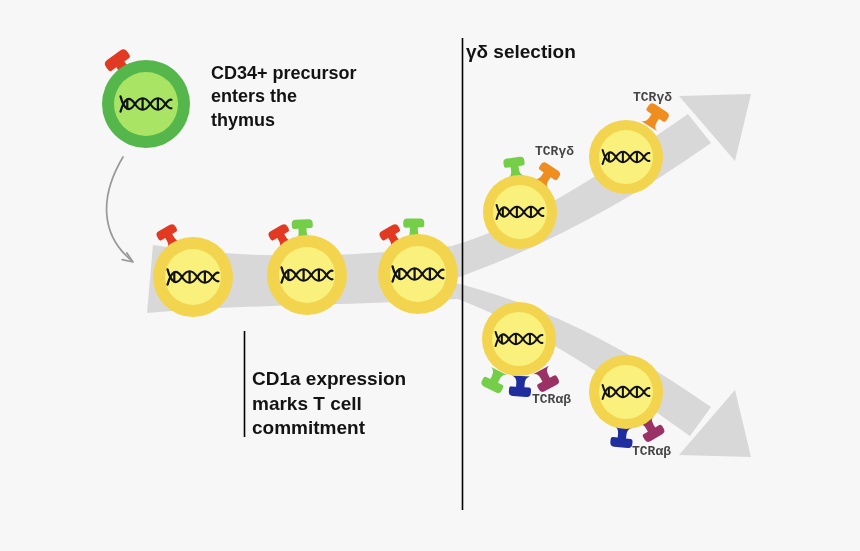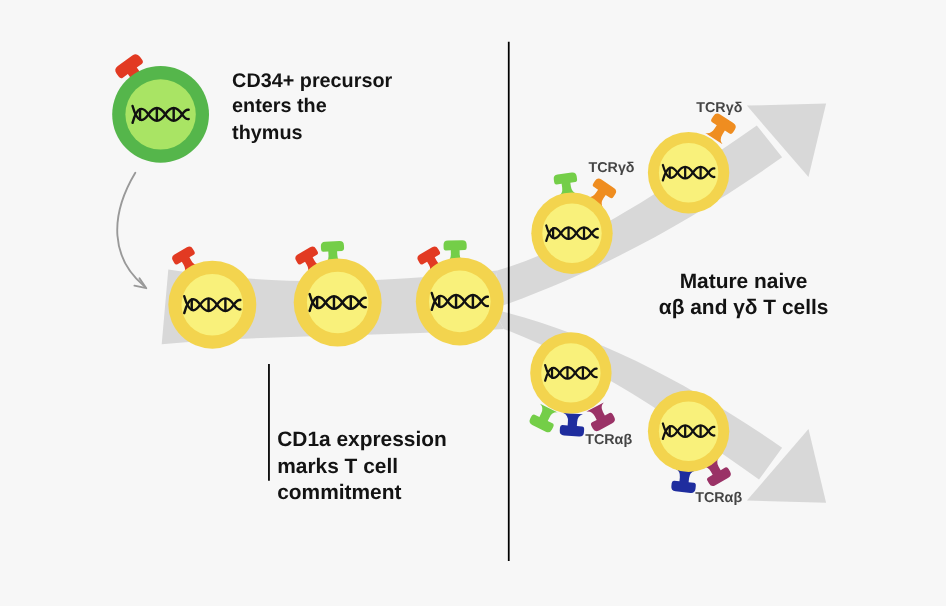--- a/index.html
+++ b/index.html
@@ -24,21 +24,21 @@
   .dna{color:var(--dna,#111);}
   .label{
     position:absolute;font-weight:bold;color:var(--text_primary,#111);
     white-space:pre-line;line-height:1.3;
   }
   .label-lg{font-size:19px;}
   .label-md{font-size:18px;}
   .label-center{text-align:center;}
   .receptor-label{
     position:absolute;font-weight:bold;font-size:13px;
-    color:var(--text_receptor,#454545);white-space:nowrap;
+    color:var(--text_receptor,#454545);white-space:nowrap;font-family:Liberation Mono, monospace;
   }
 </style>
 </head>
 <body>
 
 <div class="stage">
 
   <svg width="860" height="551" viewBox="0 0 860 551">
     <defs>
       <path id="pin-shape" fill="currentColor" d="M-8.5 0 Q-4 -1.5 -4 -7 L-4 -10.5 L-8.5 -10.5 Q-10.5 -10.5 -10.5 -13 L-10.5 -15.5 Q-10.5 -19.5 -6.5 -19.5 L6.5 -19.5 Q10.5 -19.5 10.5 -15.5 L10.5 -13 Q10.5 -10.5 8.5 -10.5 L4 -10.5 L4 -7 Q4 -1.5 8.5 0 Z"></path>
@@ -125,28 +125,27 @@
     </g>
 
     <line class="divider" x1="462.5" y1="38" x2="462.5" y2="510"></line>
     <line class="divider" x1="244.5" y1="331" x2="244.5" y2="437"></line>
   </svg>
 
   <div class="label label-md" style="left:211px;top:62px;width:180px;">CD34+ precursor
 enters the
 thymus</div>
 
+  <div class="label label-lg" style="left:466px;top:40px;">γδ selection</div>
 
 
-  <div class="label label-lg" style="left:252px;top:388px;width:190px;">CD1a expression
+  <div class="label label-lg" style="left:252px;top:367px;width:190px;">CD1a expression
 marks T cell
 commitment</div>
 
-  <div class="label label-lg label-center" style="left:580px;top:245px;width:192px;line-height:1.22;">Mature naive
-αβ and γδ T cells</div>
 
   <div class="receptor-label" style="left:535px;top:144px;">TCRγδ</div>
 
   <div class="receptor-label" style="left:633px;top:90px;">TCRγδ</div>
 
   <div class="receptor-label" style="left:532px;top:392px;">TCRαβ</div>
 
   <div class="receptor-label" style="left:632px;top:444px;">TCRαβ</div>
 
 </div>

